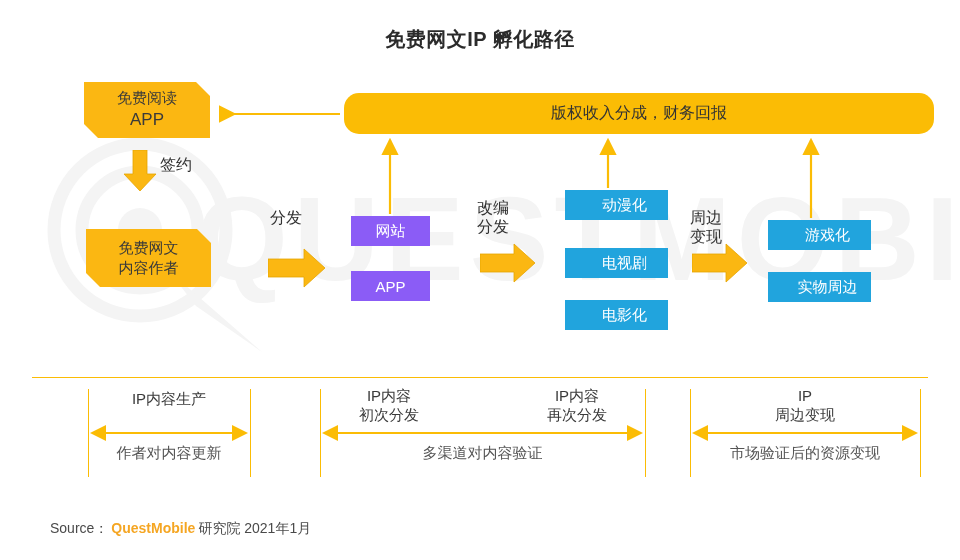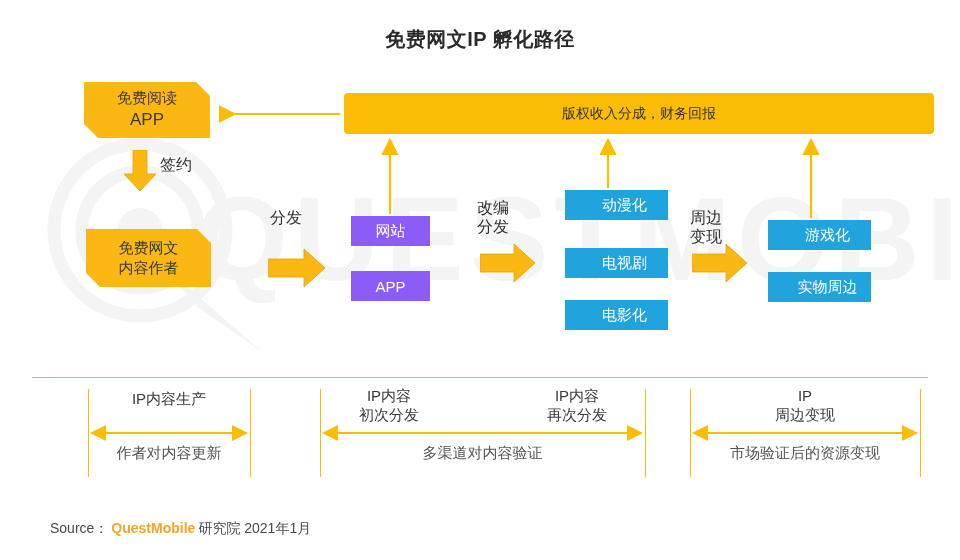--- a/index.html
+++ b/index.html
@@ -37,25 +37,25 @@
     letter-spacing: 0.5px;
     z-index: 5;
   }
 
   
   .banner {
     position: absolute;
     left: 344px; top: 93px;
     width: 590px; height: 41px;
     background: #fbbc05;
-    border-radius: 4px;
+    border-radius: 15px;
     display: flex;
     align-items: center;
     justify-content: center;
-    font-size: 14px;
+    font-size: 16px;
     color: #333333;
     z-index: 4;
   }
 
   
   .notch-box {
     position: absolute;
     background: #fbb712;
     display: flex;
     flex-direction: column;

